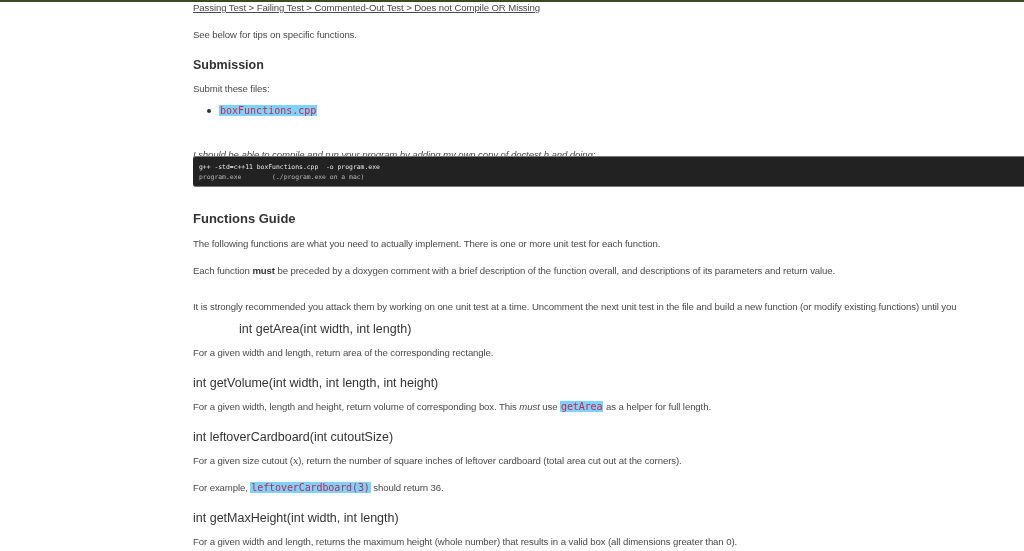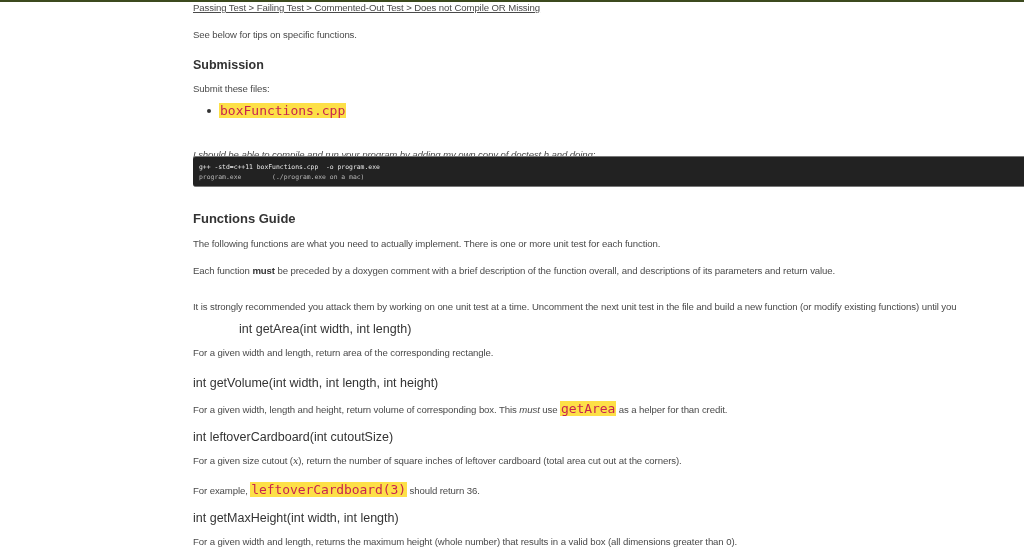--- a/index.html
+++ b/index.html
@@ -45,23 +45,23 @@
     .h2 {
       position: absolute;
       left: 0;
       font-size: 13px;
       font-weight: bold;
       color: #333333;
       white-space: nowrap;
     }
     .code-inline {
       font-family: "DejaVu Sans Mono", monospace;
-      font-size: 13px;
+      font-size: 10px;
       color: #c7254e;
-      background: #fde047;
+      background: #7dd3fc;
       padding: 0 1px;
     }
     .bullet-list {
       position: absolute;
       left: 14px;
       top: 105px;
       margin: 0;
       padding: 0;
       list-style: none;
     }
@@ -126,21 +126,21 @@
 
   <div class="h2" style="top:211px;">Functions Guide</div>
   <div class="p" style="top:238px;">The following functions are what you need to actually implement. There is one or more unit test for each function.</div>
   <div class="p" style="top:265px;"><span>Each function </span><span class="bold">must</span><span> be preceded by a doxygen comment with a brief description of the function overall, and descriptions of its parameters and return value.</span></div>
   <div class="p" style="top:301px;">It is strongly recommended you attack them by working on one unit test at a time. Uncomment the next unit test in the file and build a new function (or modify existing functions) until you</div>
 
   <div class="h3" style="top:322px;padding-left:46px;">int getArea(int width, int length)</div>
   <div class="p" style="top:347px;">For a given width and length, return area of the corresponding rectangle.</div>
 
   <div class="h3" style="top:376px;">int getVolume(int width, int length, int height)</div>
-  <div class="p" style="top:401px;"><span>For a given width, length and height, return volume of corresponding box. This </span><span class="italic">must</span><span> use </span><span class="code-inline">getArea</span><span> as a helper for than credit.</span></div>
+  <div class="p" style="top:401px;"><span>For a given width, length and height, return volume of corresponding box. This </span><span class="italic">must</span><span> use </span><span class="code-inline">getArea</span><span> as a helper for full length.</span></div>
 
   <div class="h3" style="top:430px;">int leftoverCardboard(int cutoutSize)</div>
   <div class="p" style="top:455px;"><span>For a given size cutout (</span><span class="italic" style="font-family:'DejaVu Serif', serif;">x</span><span>), return the number of square inches of leftover cardboard (total area cut out at the corners).</span></div>
   <div class="p" style="top:482px;"><span>For example, </span><span class="code-inline">leftoverCardboard(3)</span><span> should return 36.</span></div>
 
   <div class="h3" style="top:511px;">int getMaxHeight(int width, int length)</div>
   <div class="p" style="top:536px;">For a given width and length, returns the maximum height (whole number) that results in a valid box (all dimensions greater than 0).</div>
 </div>
 
 <div class="code-block">

